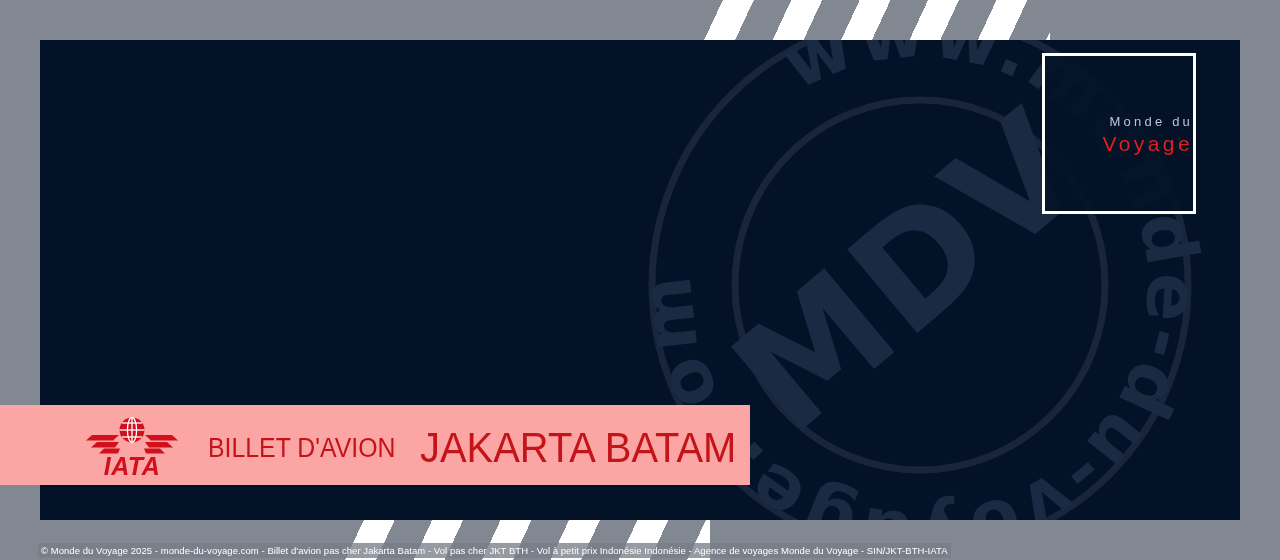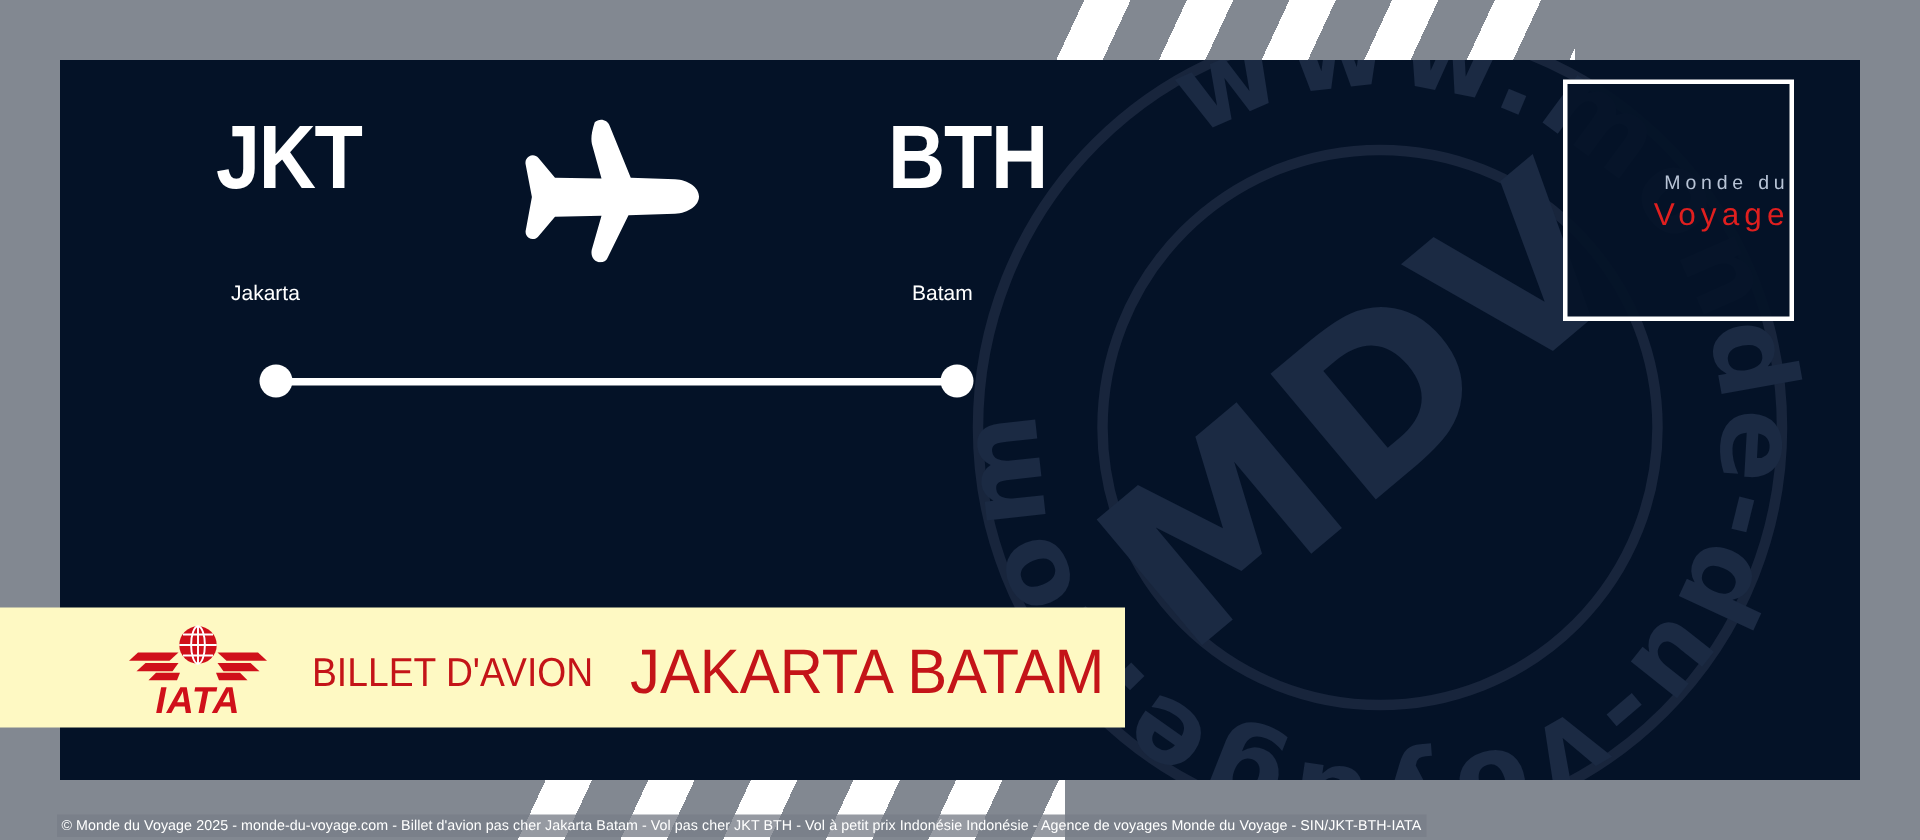--- a/index.html
+++ b/index.html
@@ -162,21 +162,21 @@
     line-height: 26px;
   }
 
   
   #banner {
     position: absolute;
     left: 0;
     top: 405px;
     width: 750px;
     height: 80px;
-    background: #fef9c3;
+    background: #fca5a5;
     display: flex;
     align-items: center;
     z-index: 5;
   }
   #iata-logo {
     position: absolute;
     left: 86px;
     top: 10px;
     width: 92px;
     height: 62px;
@@ -251,44 +251,20 @@
         <circle class="stamp-ring" cx="310" cy="310" r="185" stroke-width="7"></circle>
         <text class="stamp-text" font-size="72" letter-spacing="3">
           <textPath href="#stampCircle" startOffset="16%">www.monde-du-voyage.com -</textPath>
         </text>
         <g transform="rotate(-40 310 310)">
           <text class="stamp-mdv" x="310" y="345" font-size="150" text-anchor="middle" letter-spacing="2">MDV</text>
         </g>
       </svg>
     </div>
 
-    <div class="route">
-
-      <div class="code" id="code-origin">JKT</div>
-
-      <div class="plane-icon">
-        <svg viewBox="0 0 130 96" xmlns="http://www.w3.org/2000/svg">
-          <path fill="#ffffff" d="M56.5,2.5 C59.5,-0.5 65,0.5 66.5,5 L80.5,39.5 L110,40.5
-            C119,41 126,46 126,52 C126,58 119,63 110,63.5 L79,64.5 L65,93 C63.5,96.5 58.5,96.8 56,94
-            C54.5,92.3 54,90 54.5,87.5 L61,64.8 L30,65.5 L19,78.5 C17.3,80.6 14.5,81 12.4,79.5
-            C10.6,78.2 10,76 10.6,74 L14.6,52.4 L10.4,30.5 C10,28.4 10.8,26.4 12.6,25.3
-            C14.7,24 17.3,24.4 19,26.3 L30,39.5 L61,40 L54.6,17 C53.9,13.6 54.2,9.5 56.5,2.5 Z"></path>
-        </svg>
-      </div>
-
-      <div class="code" id="code-dest">BTH</div>
-
-      <div class="city" id="city-origin">Jakarta</div>
-
-      <div class="city" id="city-dest">Batam</div>
-
-      <div class="route-line"></div>
-      <div class="route-dot" id="route-dot-origin"></div>
-      <div class="route-dot" id="route-dot-dest"></div>
-    </div>
 
     <div id="brand-box">
       <div id="brand-inner">
         <div id="brand-line1">Monde du</div>
         <div id="brand-line2">Voyage</div>
       </div>
     </div>
 
   </div>
 

